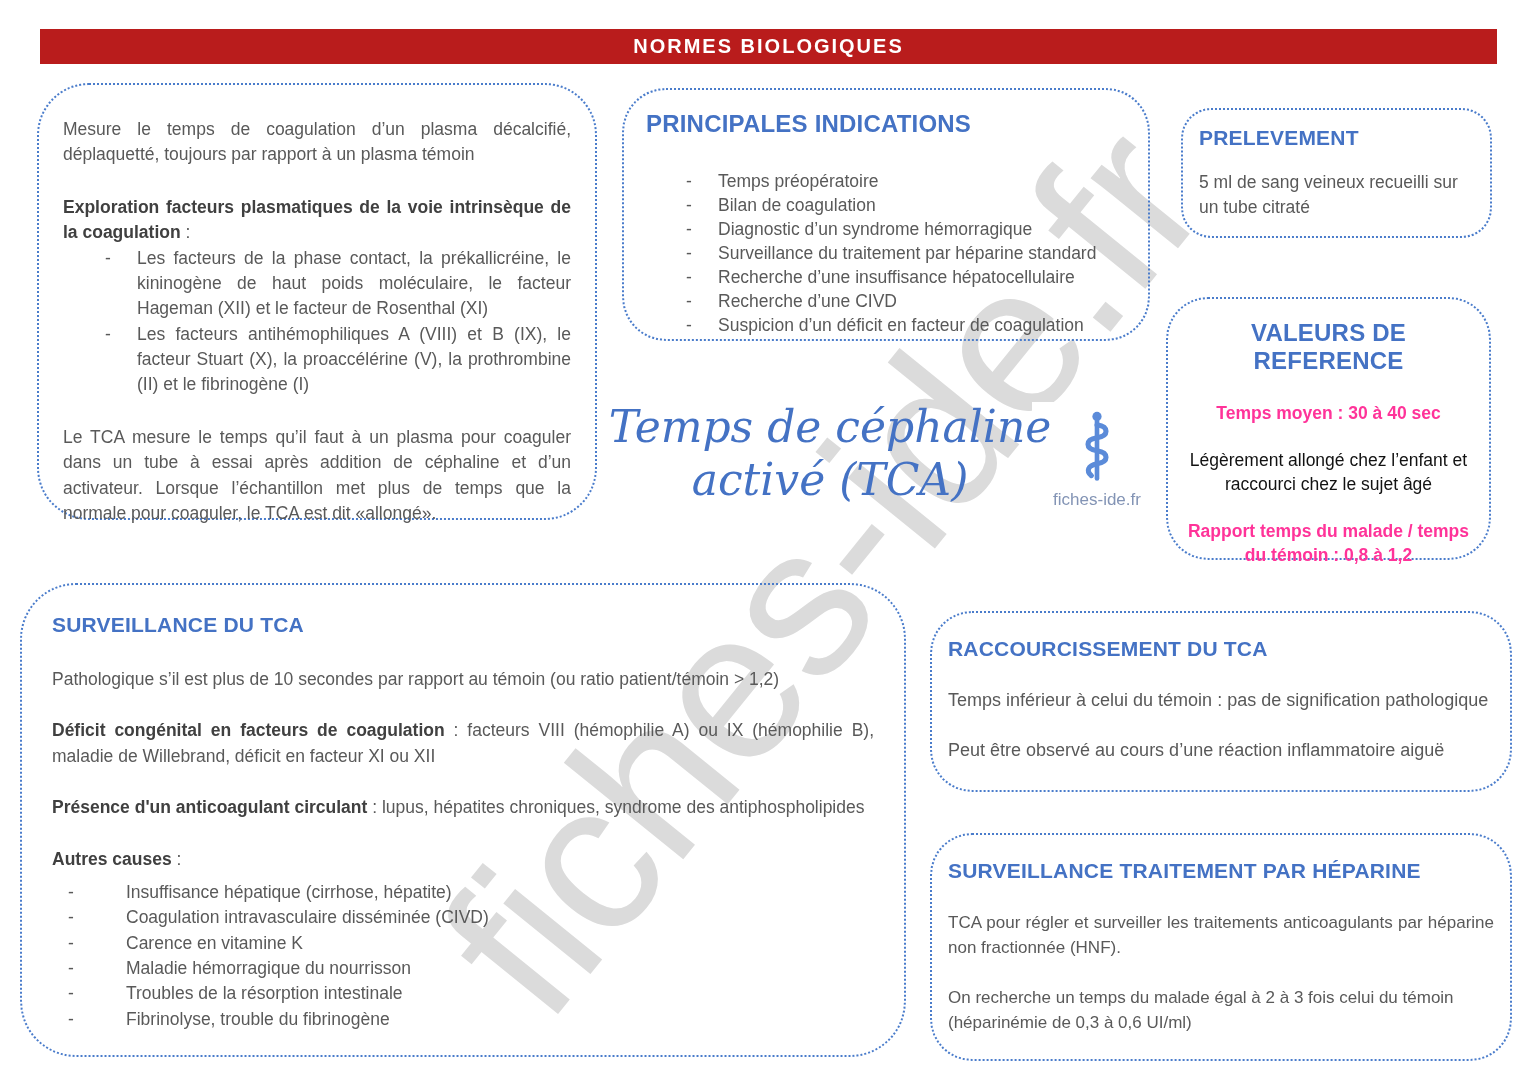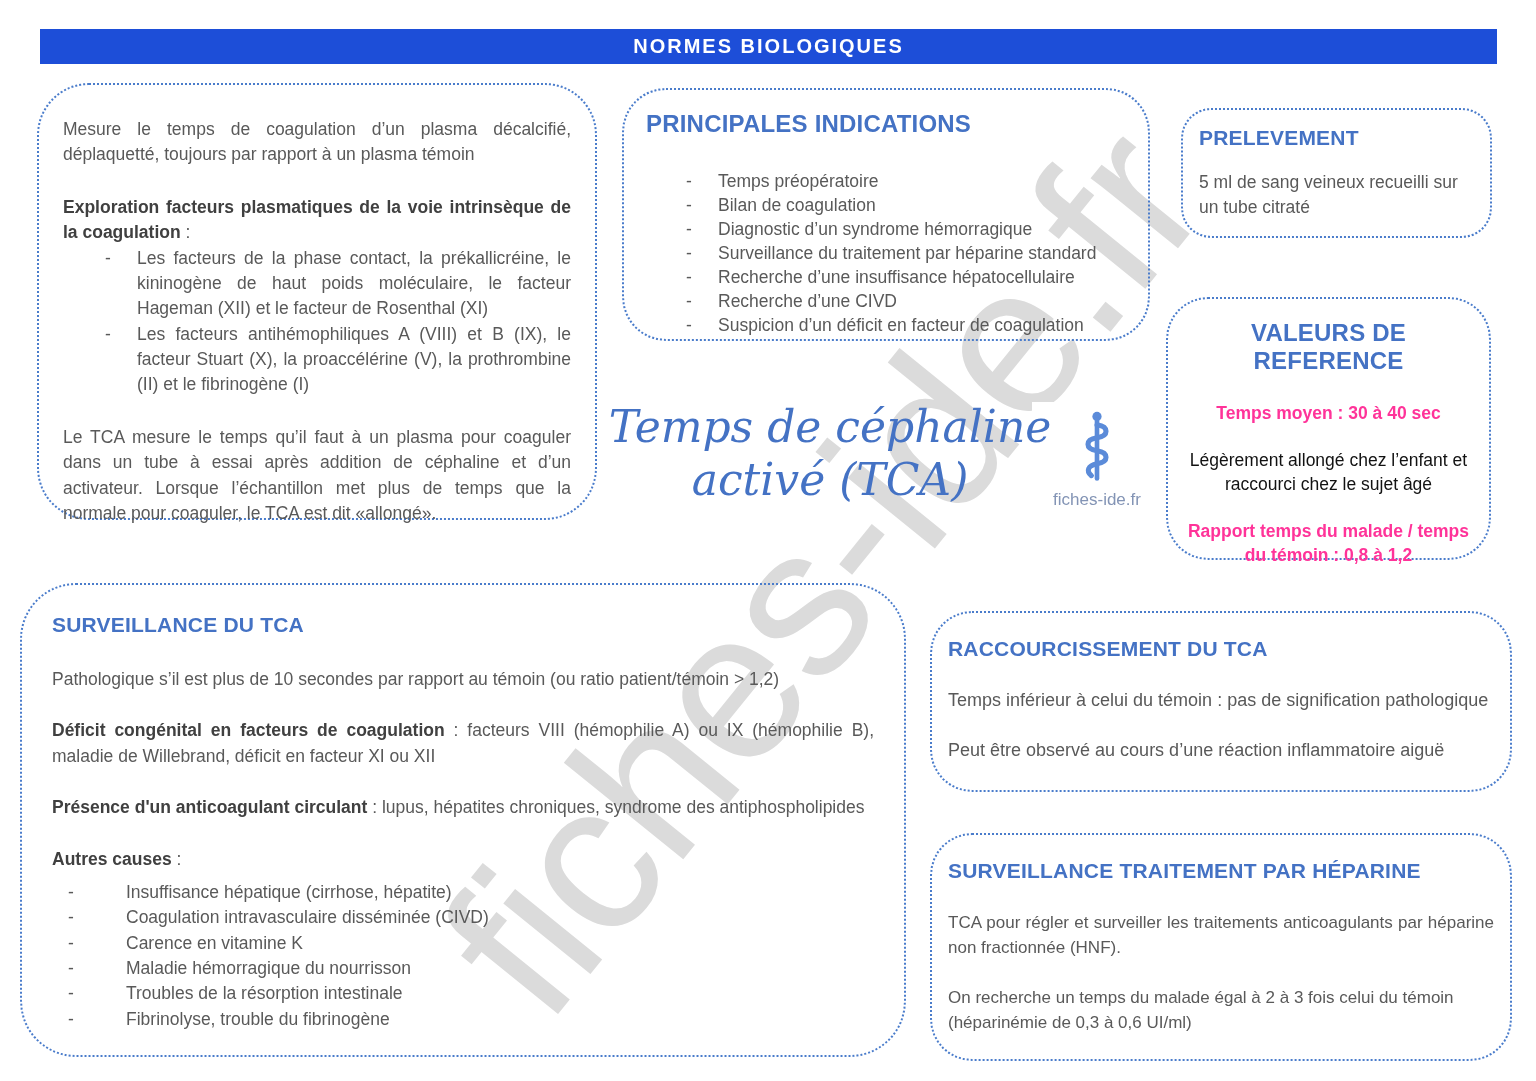--- a/index.html
+++ b/index.html
@@ -7,21 +7,21 @@
     width:1536px;height:1081px;position:relative;overflow:hidden;background:#ffffff;
     font-family:"Liberation Sans", sans-serif;
   }
   .watermark{
     position:absolute;left:822px;top:572px;z-index:0;
     transform:translate(-50%,-50%) rotate(-51deg);
     font-size:212px;color:#dbdbdb;white-space:nowrap;letter-spacing:-3px;
     font-family:"Liberation Sans", sans-serif;
   }
   .header{
-    position:absolute;left:40px;top:29px;width:1457px;height:35px;background:#1d4ed8;
+    position:absolute;left:40px;top:29px;width:1457px;height:35px;background:#b91c1c;
     display:flex;align-items:center;justify-content:center;z-index:2;
   }
   .header span{color:#ffffff;font-weight:bold;font-size:20px;letter-spacing:2px;}
   .box{position:absolute;border:2px dotted #4a7ccb;box-sizing:border-box;z-index:2;background:transparent;}
   .h{color:#4472c4;font-weight:bold;font-size:24px;letter-spacing:.2px;margin:0;}
   .txt{color:#595959;font-size:17.5px;line-height:1.45;margin:0;}
   .j{text-align:justify;}
   .b{font-weight:bold;}
   .dark{color:#404040;}
   ul.dash{list-style:none;margin:0;padding:0;}

